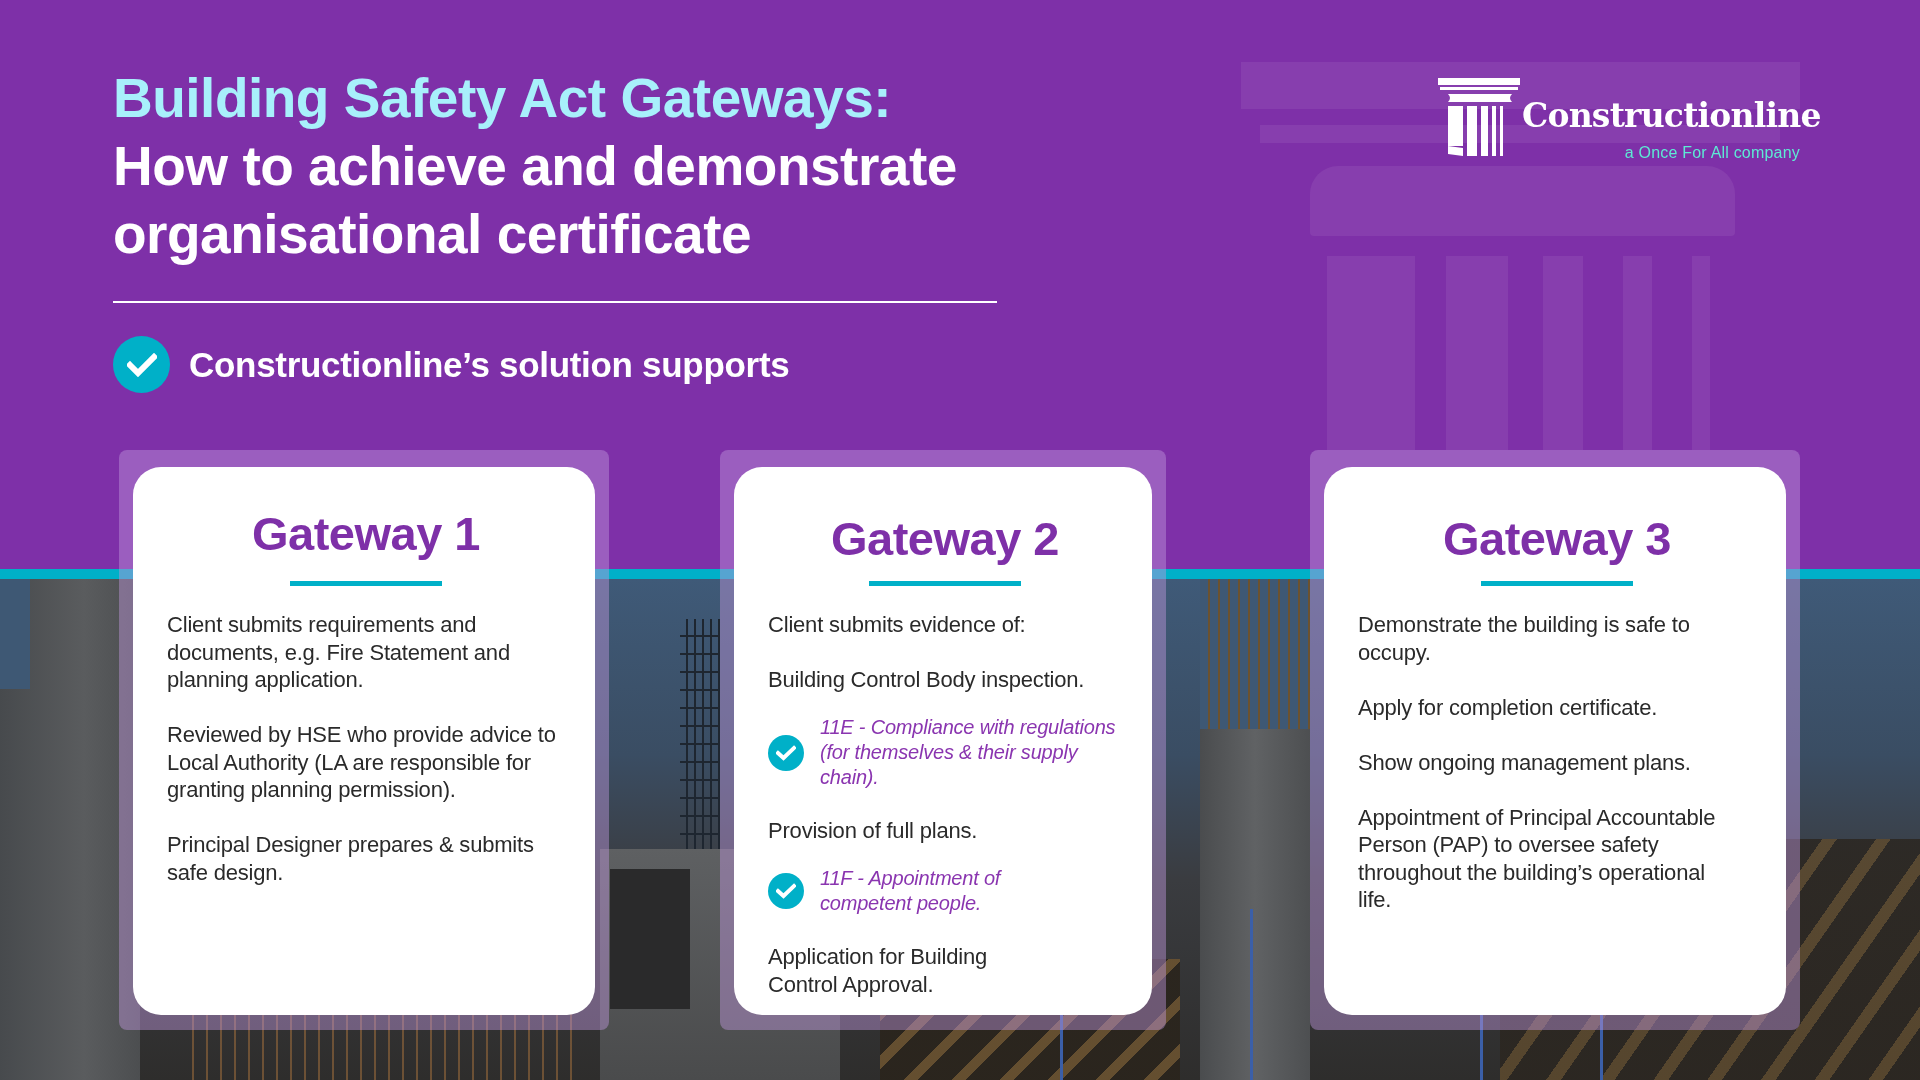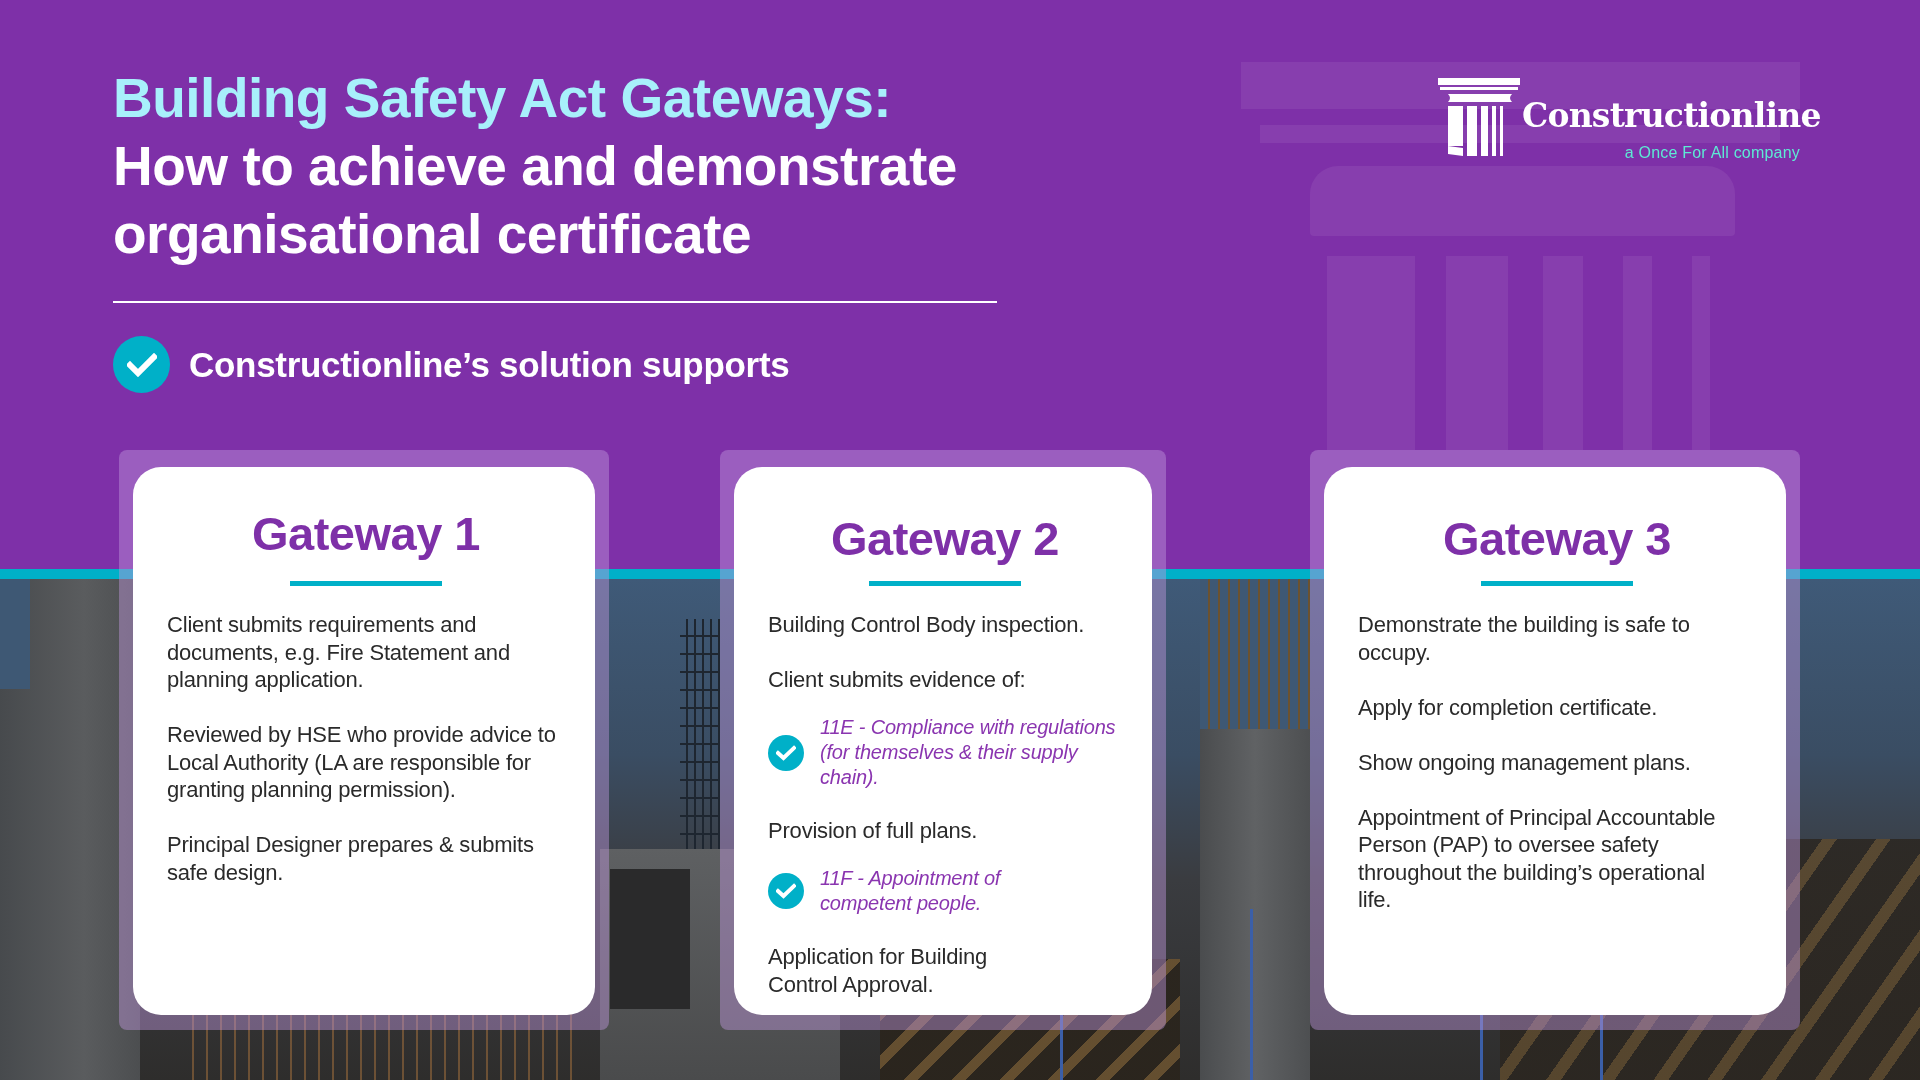--- a/index.html
+++ b/index.html
@@ -186,22 +186,22 @@
     <p class="para">Client submits requirements and documents, e.g. Fire Statement and planning application.</p>
     <p class="para">Reviewed by HSE who provide advice to Local Authority (LA are responsible for granting planning permission).</p>
     <p class="para">Principal Designer prepares &amp; submits safe design.</p>
   </div>
 </div>
 
 <div class="frame f2">
   <div class="card">
     <div class="card-title">Gateway 2</div>
     <div class="card-rule"></div>
+    <p class="para">Client submits evidence of:</p>
     <p class="para">Building Control Body inspection.</p>
-    <p class="para">Client submits evidence of:</p>
     <div class="check-item">
       <div class="mini-check">
         <svg width="20" height="16" viewBox="0 0 20 16">
             <path d="M2 8 L7.5 13 L18 3" stroke="#fff" stroke-width="4" fill="none" stroke-linecap="square"></path>
           </svg>
       </div>
       <div class="ci-text">
         <div>11E - Compliance with regulations</div>
         <div>(for themselves &amp; their supply chain).</div>
       </div>

